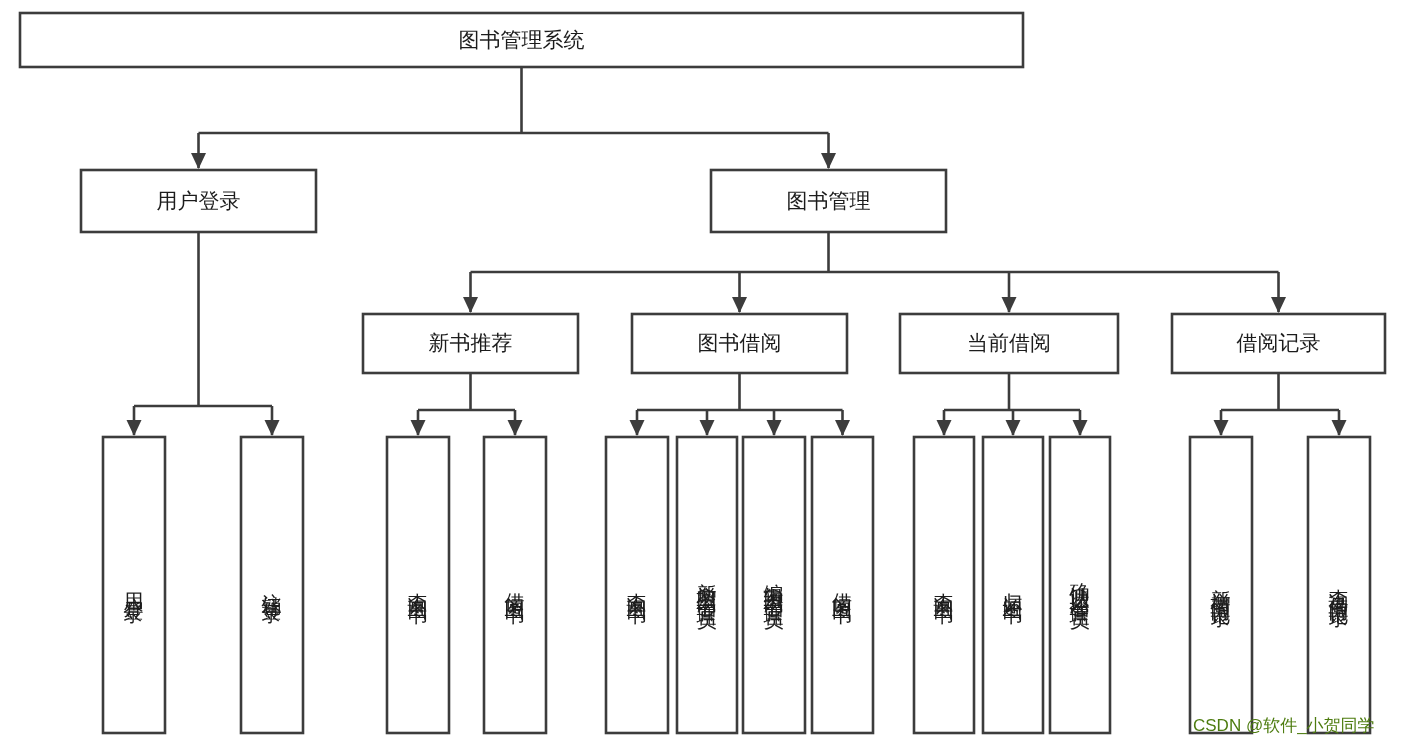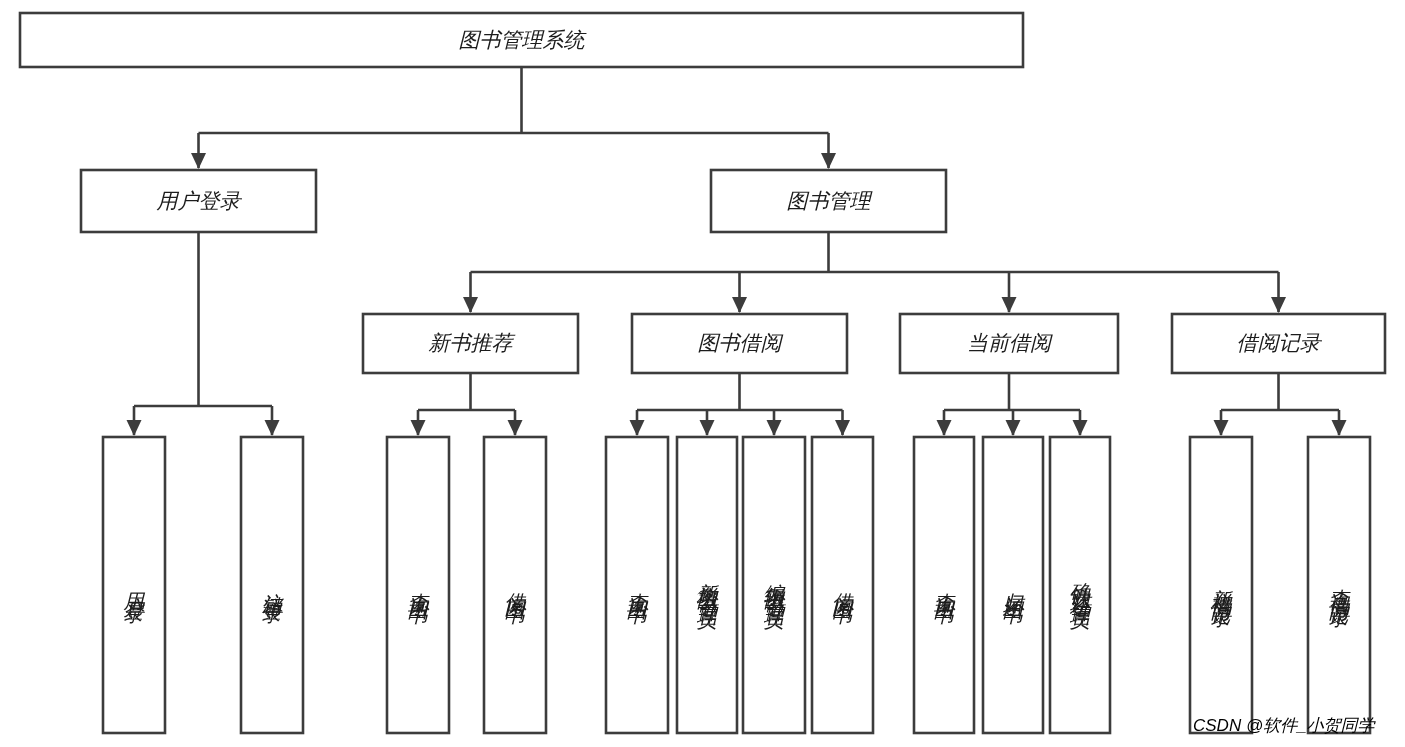--- a/index.html
+++ b/index.html
@@ -11,21 +11,20 @@
     width: 1405px;
     height: 747px;
     font-family: "Liberation Sans", sans-serif;
     overflow: hidden;
     position: relative;
   }
   #diagram-root {
     position: relative;
     width: 1405px;
     height: 747px;
-    font-style: italic;
   }
   svg.diagram-canvas {
     position: absolute;
     top: 0;
     left: 0;
     width: 1405px;
     height: 747px;
   }
   .node-box {
     fill: #ffffff;
@@ -60,21 +59,21 @@
     line-height: 1;
     letter-spacing: 4px;
     color: #1c1c1c;
     white-space: nowrap;
     pointer-events: none;
   }
   .watermark {
     position: absolute;
     font-family: "Liberation Sans", sans-serif;
     font-size: 17px;
-    color: #000000;
+    color: #4d7c0f;
     white-space: nowrap;
   }
 </style>
 </head>
 <body>
 
 <div id="diagram-root">
 
   <svg class="diagram-canvas" viewBox="0 0 1405 747">
     <defs></defs>

